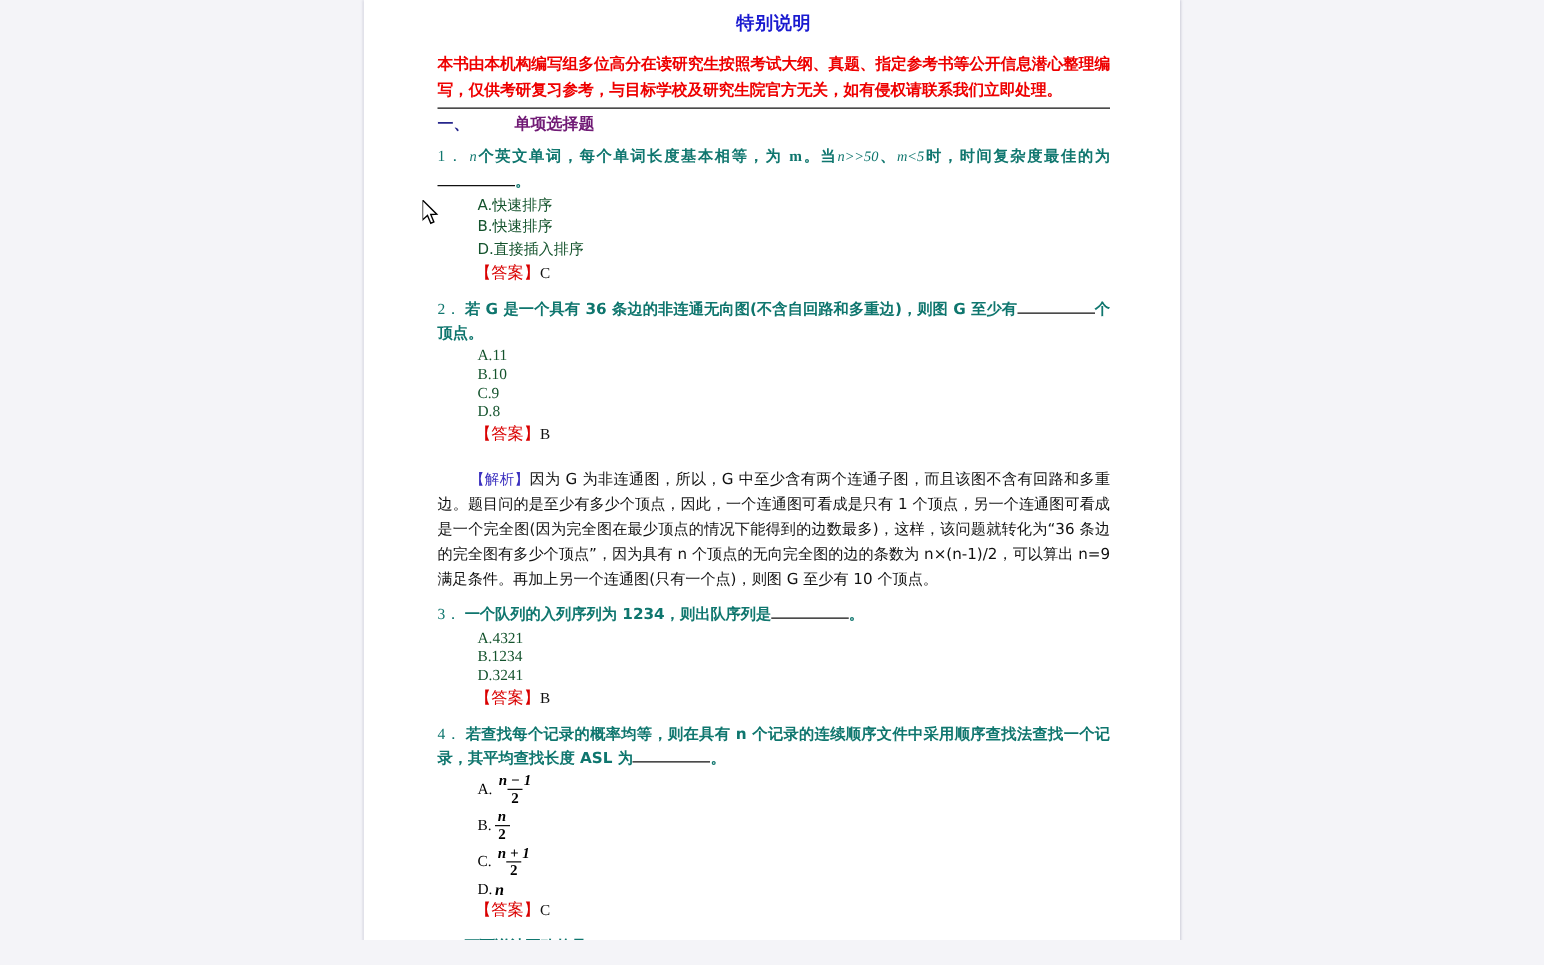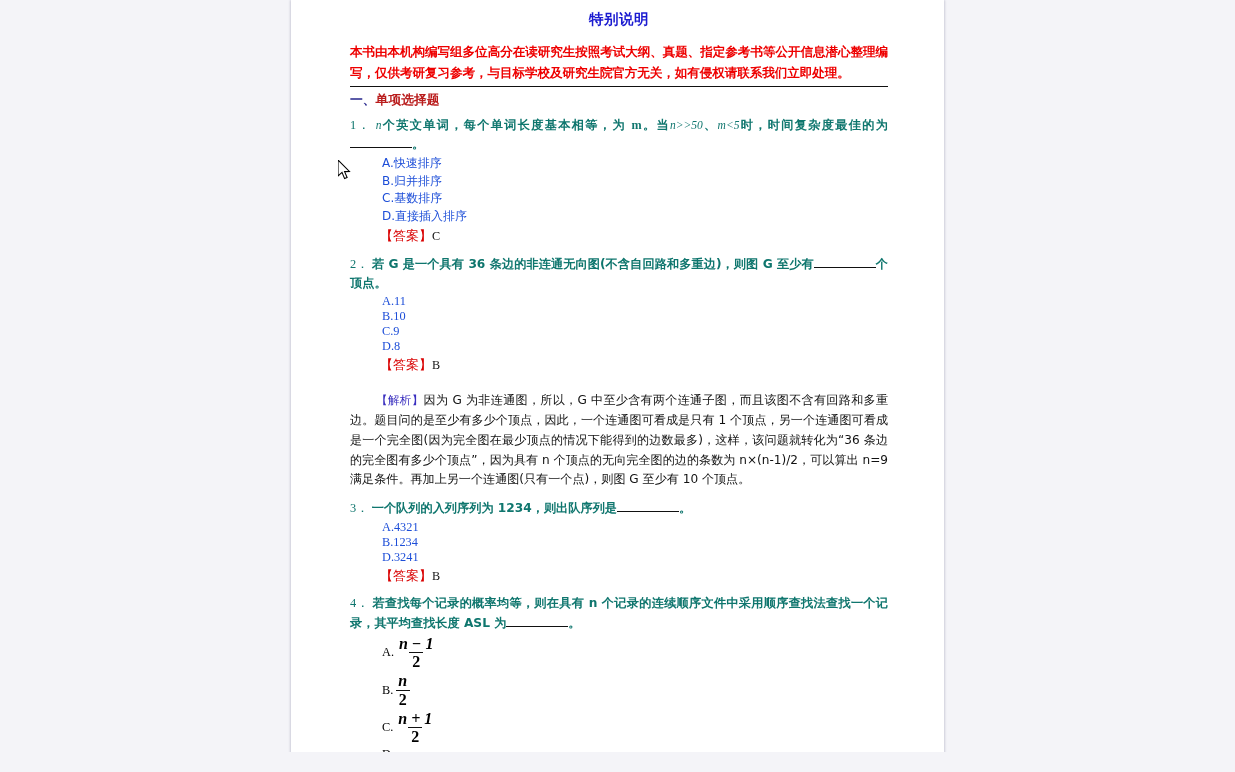--- a/index.html
+++ b/index.html
@@ -37,38 +37,38 @@
     font-family: "DejaVu Sans", "Liberation Sans", sans-serif;
     margin: 2px 0 14px 0;
     line-height: 1.2;
   }
   .notice {
     color: #ee0000;
     font-weight: bold;
     font-size: 12.6px;
     line-height: 1.62;
     text-align: justify;
-    font-family: Liberation Sans, sans-serif;
+    font-family: Liberation Mono, monospace;
     margin: 0 0 3px 0;
     letter-spacing: -.1px;
   }
   .rule {
     border: 0;
     border-top: 1px solid #111;
     margin: 2px 0 5px 0;
   }
   .section-head {
     font-weight: bold;
     font-size: 12.8px;
     font-family: "DejaVu Sans", "Liberation Sans", sans-serif;
     margin: 0 0 7px 0;
     line-height: 1.3;
   }
   .section-head .sec-num { color: #26268c; }
-  .section-head .sec-label { color: #b91c1c; }
+  .section-head .sec-label { color: #701a75; margin-left: 36px; }
 
   .q { margin: 0 0 9px 0; }
   .q-head {
     display: block;
     font-size: 12.4px;
     line-height: 1.55;
     text-align: justify;
     color: #0f766e;
   }
   .q-num {
@@ -82,21 +82,21 @@
     font-size: 12.2px;
   }
   .mv { font-style: italic; font-family: "Liberation Serif", serif; font-weight: normal; font-size: 11.5px; }
   .lat { font-family: "Liberation Serif", serif; font-weight: bold; font-style: normal; }
   .blank { letter-spacing: 0; border-bottom: 1px solid #111; display: inline-block; width: 62px; height: 11px; }
 
   .opts { margin: 1px 0 0 32px; }
   .opt {
     font-size: 12.3px;
     line-height: 1.42;
-    color: #1d4ed8;
+    color: #14532d;
     font-family: "Liberation Serif", "DejaVu Serif", serif;
   }
   .opt .cn { font-family: "DejaVu Sans", "Liberation Sans", sans-serif; font-size: 12px; }
   .opts.tight .opt { line-height: 1.22; }
 
   .ans {
     margin: 2px 0 0 30px;
     font-size: 12.2px;
     line-height: 1.45;
     font-family: "Liberation Serif", serif;
@@ -132,21 +132,21 @@
     font-family: "Liberation Serif", serif;
   }
   .frac-opt .lbl { margin-right: 2px; }
   .frac {
     display: inline-flex;
     flex-direction: column;
     align-items: center;
     vertical-align: middle;
     font-style: italic;
     font-weight: bold;
-    font-size: 16px;
+    font-size: 12px;
     line-height: 1.08;
   }
   .frac .num { padding: 0 3px; }
   .frac .den { padding: 0 3px; border-top: 1.3px solid #111; font-style: normal; }
   .plain-var { font-style: italic; font-weight: bold; font-size: 13px; }
 
   #cursor { position: absolute; left: 338px; top: 160px; width: 14px; height: 21px; }
 </style>
 </head>
 <body>
@@ -165,22 +165,21 @@
         <span class="sec-num">一、</span><span class="sec-label">单项选择题</span>
       </div>
 
       <div class="q">
         <div class="q-head">
           <span class="q-num">1．</span>
           <span class="mv">n</span><span class="q-text">个英文单词，每个单词长度基本相等，为 </span><span class="q-text lat">m</span><span class="q-text">。当</span><span class="mv">n&gt;&gt;50</span><span class="q-text">、</span><span class="mv">m&lt;5</span><span class="q-text">时，时间复杂度最佳的为</span><span class="blank"></span><span class="q-text">。</span>
         </div>
         <div class="opts">
           <div class="opt"><span class="cn">A.快速排序</span></div>
-          <div class="opt"><span class="cn">B.归并排序</span></div>
-          <div class="opt"><span class="cn">C.基数排序</span></div>
+          <div class="opt"><span class="cn">B.快速排序</span></div>
           <div class="opt"><span class="cn">D.直接插入排序</span></div>
         </div>
         <div class="ans">
           <span class="tag-ans">【答案】</span><span class="ans-val">C</span>
         </div>
       </div>
 
       <div class="q">
         <div class="q-head">
           <span class="q-num">2．</span>

